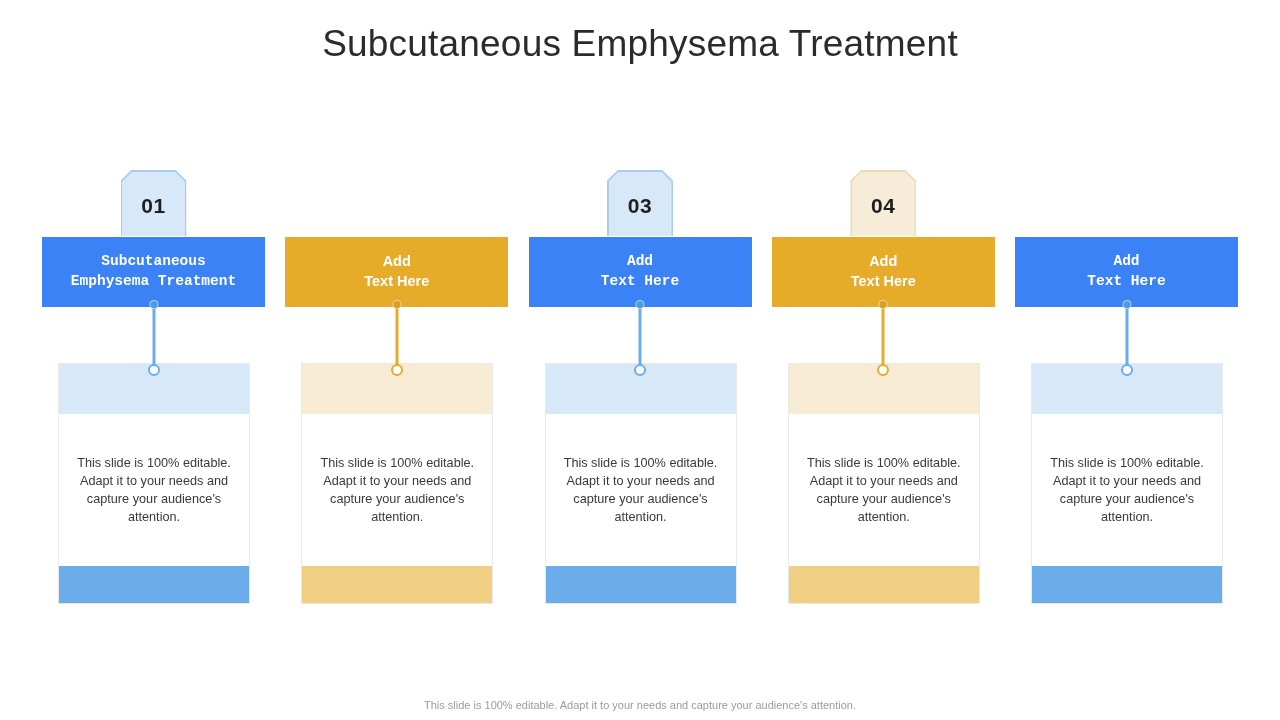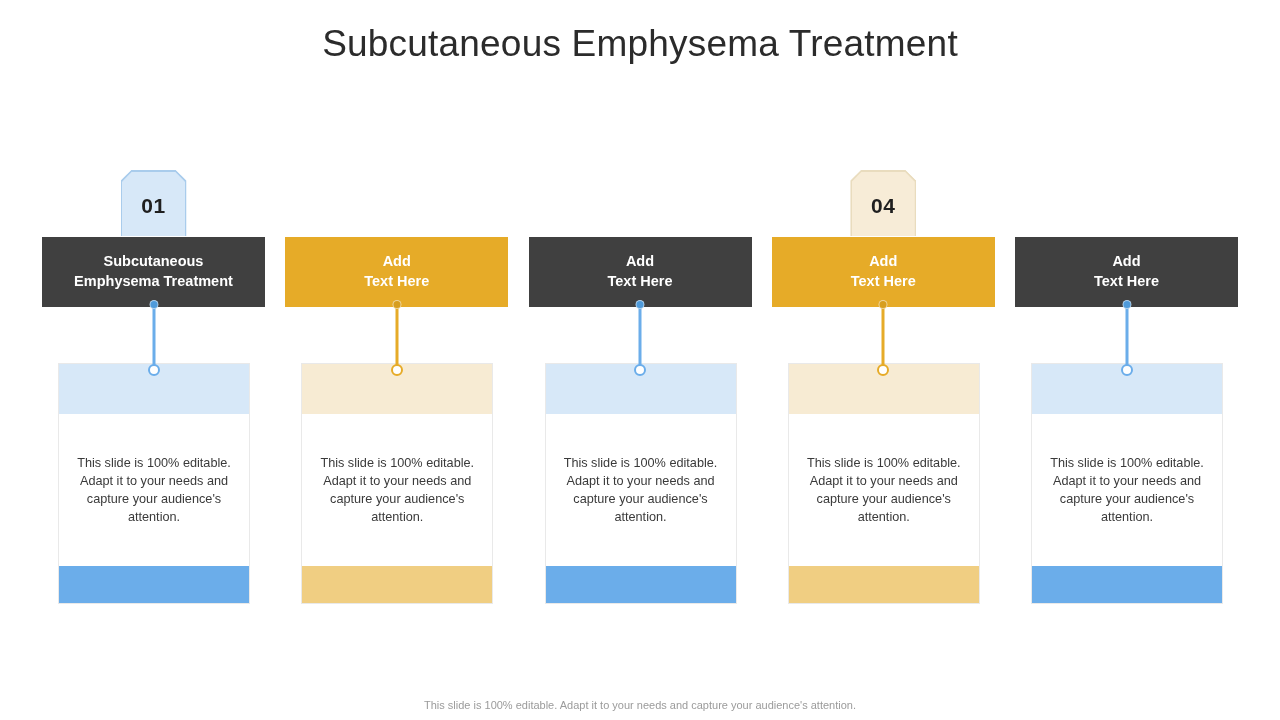--- a/index.html
+++ b/index.html
@@ -92,21 +92,21 @@
     top: 67px;
     left: 0;
     width: 223px;
     height: 70px;
     box-sizing: border-box;
     display: flex;
     align-items: center;
     justify-content: center;
     text-align: center;
   }
-  .header-bar.blue { background: #404040; }
+  .header-bar.blue { background: #3b82f6; font-family: Liberation Mono, monospace; }
   .header-bar.gold { background: #e6ab28; }
   .header-bar .header-text {
     color: #ffffff;
     font-size: 14.5px;
     font-weight: bold;
     line-height: 1.36;
     white-space: pre-line;
     padding: 0 6px;
   }
 
@@ -256,20 +256,25 @@
     <div class="body-card gold">
       <div class="band-top"></div>
       <div class="card-text-wrap">
         <span class="card-text">This slide is 100% editable. Adapt it to your needs and capture your audience's attention.</span>
       </div>
       <div class="band-bottom"></div>
     </div>
   </div>
 
   <div class="column">
+    <div class="num-tag blue">
+      <span class="num-tag-inner"></span>
+      <span class="num-tag-fill"></span>
+      <span class="num-label">03</span>
+    </div>
     <div class="header-bar blue">
       <span class="header-text">Add
 Text Here</span>
     </div>
     <div class="connector blue">
       <span class="conn-line"></span>
       <span class="dot-top"></span>
       <span class="dot-bottom"></span>
     </div>
     <div class="body-card blue">

